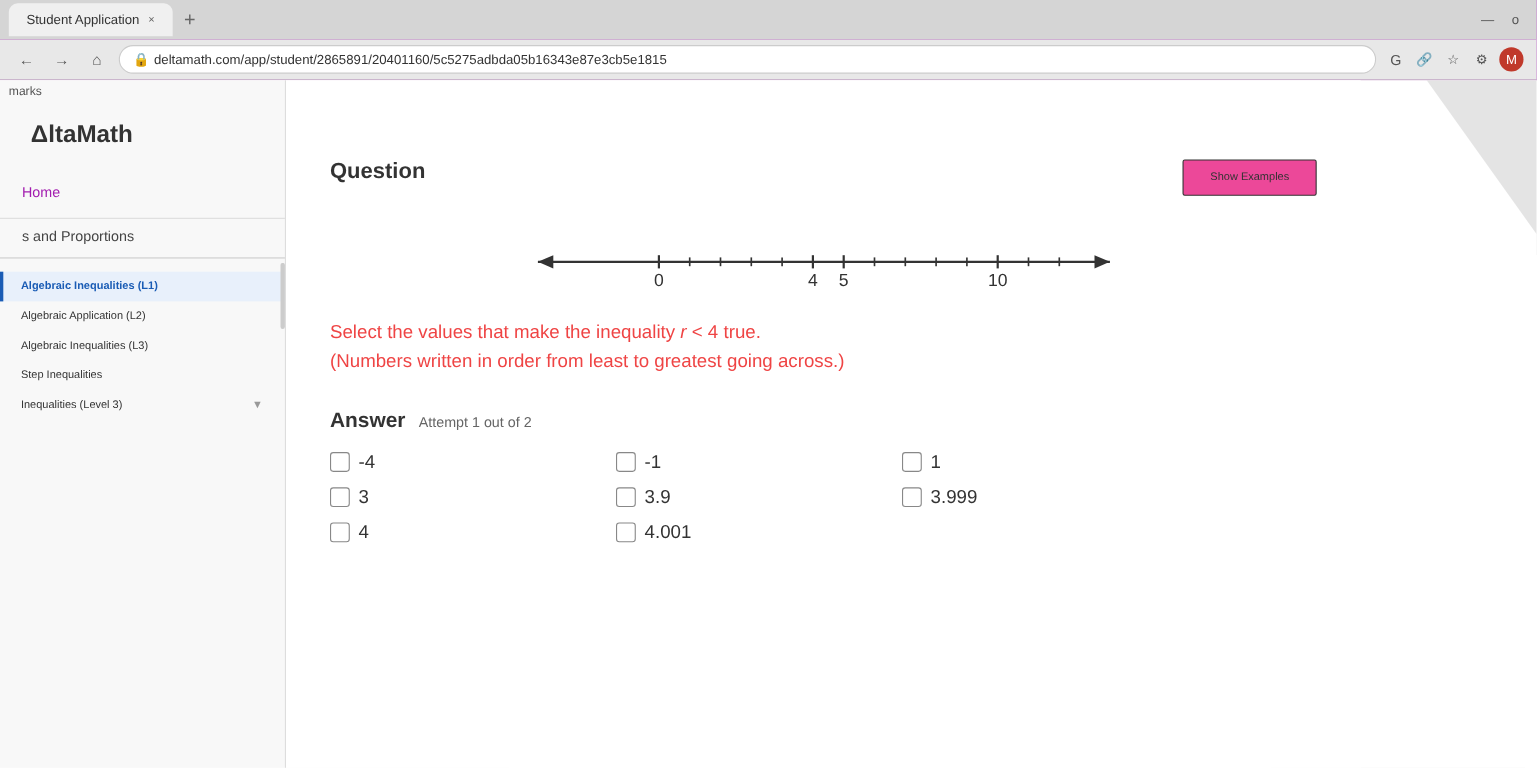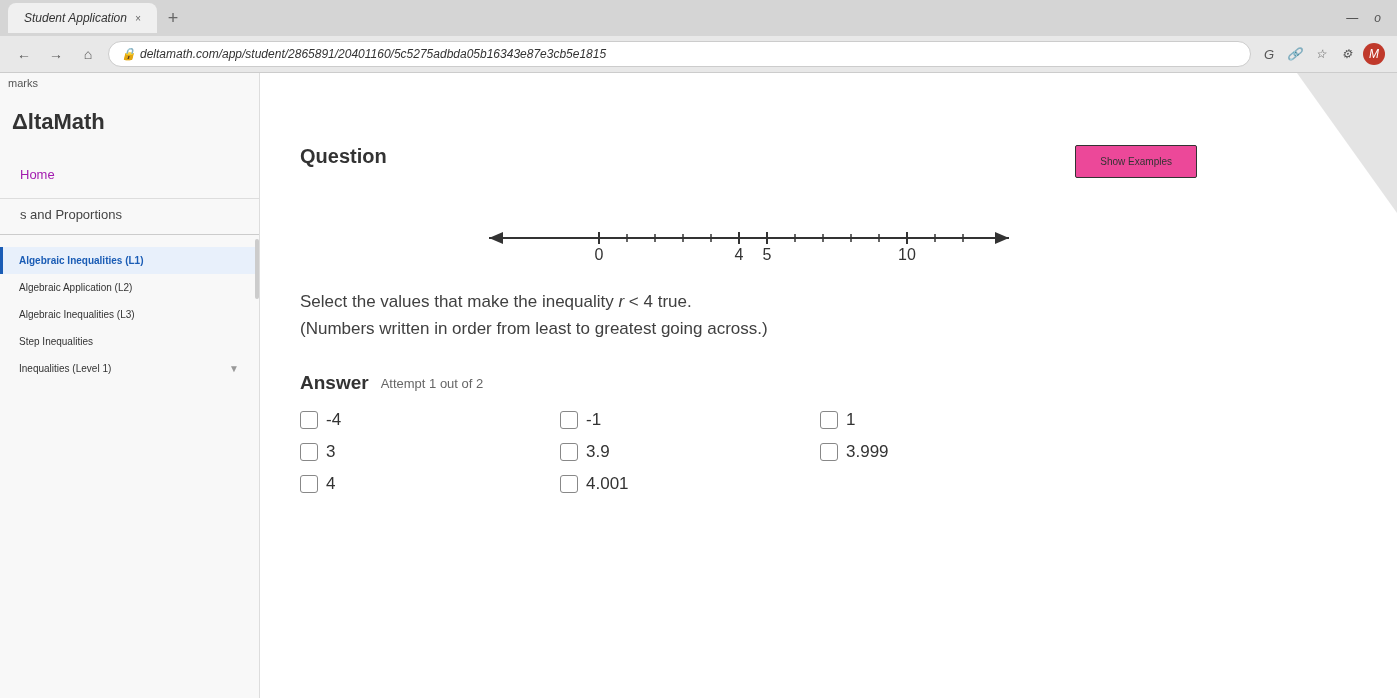--- a/index.html
+++ b/index.html
@@ -2,21 +2,20 @@
 <html><head>
   <meta charset="utf-8">
   <style>
     * { margin: 0; padding: 0; box-sizing: border-box; }
     body { font-family: Arial, sans-serif; background: #f0f0f0; width: 1397px; height: 698px; overflow: hidden; }
 
     
     .browser-chrome {
       background: #a21caf;
       border-bottom: 1px solid #ccc;
-      font-style: italic;
     }
     .tab-bar {
       display: flex;
       align-items: center;
       height: 36px;
       padding: 0 8px;
       background: #d5d5d5;
     }
     .tab {
       display: flex;
@@ -112,21 +111,21 @@
     
     .sidebar {
       width: 260px;
       background: #f8f8f8;
       border-right: 1px solid #ddd;
       display: flex;
       flex-direction: column;
       flex-shrink: 0;
     }
     .sidebar-logo {
-      padding: 16px 12px;
+      padding: 16px 28px;
       font-size: 22px;
       font-weight: bold;
       color: #333;
     }
     .sidebar-nav {
       padding: 8px 0;
       border-bottom: 1px solid #ddd;
     }
     .sidebar-nav-item {
       padding: 8px 20px;
@@ -209,21 +208,21 @@
       justify-content: center;
       margin: 30px 0 20px 0;
     }
     .number-line-svg {
       overflow: visible;
     }
 
     
     .problem-text {
       font-size: 17px;
-      color: #404040;
+      color: #ef4444;
       line-height: 1.6;
       margin-bottom: 30px;
     }
 
     
     .answer-section {
       margin-top: 16px;
     }
     .answer-header {
       display: flex;
@@ -318,21 +317,21 @@
         <div class="sidebar-menu-item">
           <span>Algebraic Application (L2)</span>
         </div>
         <div class="sidebar-menu-item">
           <span>Algebraic Inequalities (L3)</span>
         </div>
         <div class="sidebar-menu-item">
           <span>Step Inequalities</span>
         </div>
         <div class="sidebar-menu-item">
-          <span>Inequalities (Level 1)</span>
+          <span>Inequalities (Level 3)</span>
           <span style="float:right;color:#999;">▼</span>
         </div>
       </div>
       <div class="sidebar-scrollbar"></div>
     </div>
   </div>
 
   <div class="main-content">
 
     <div class="question-header">

